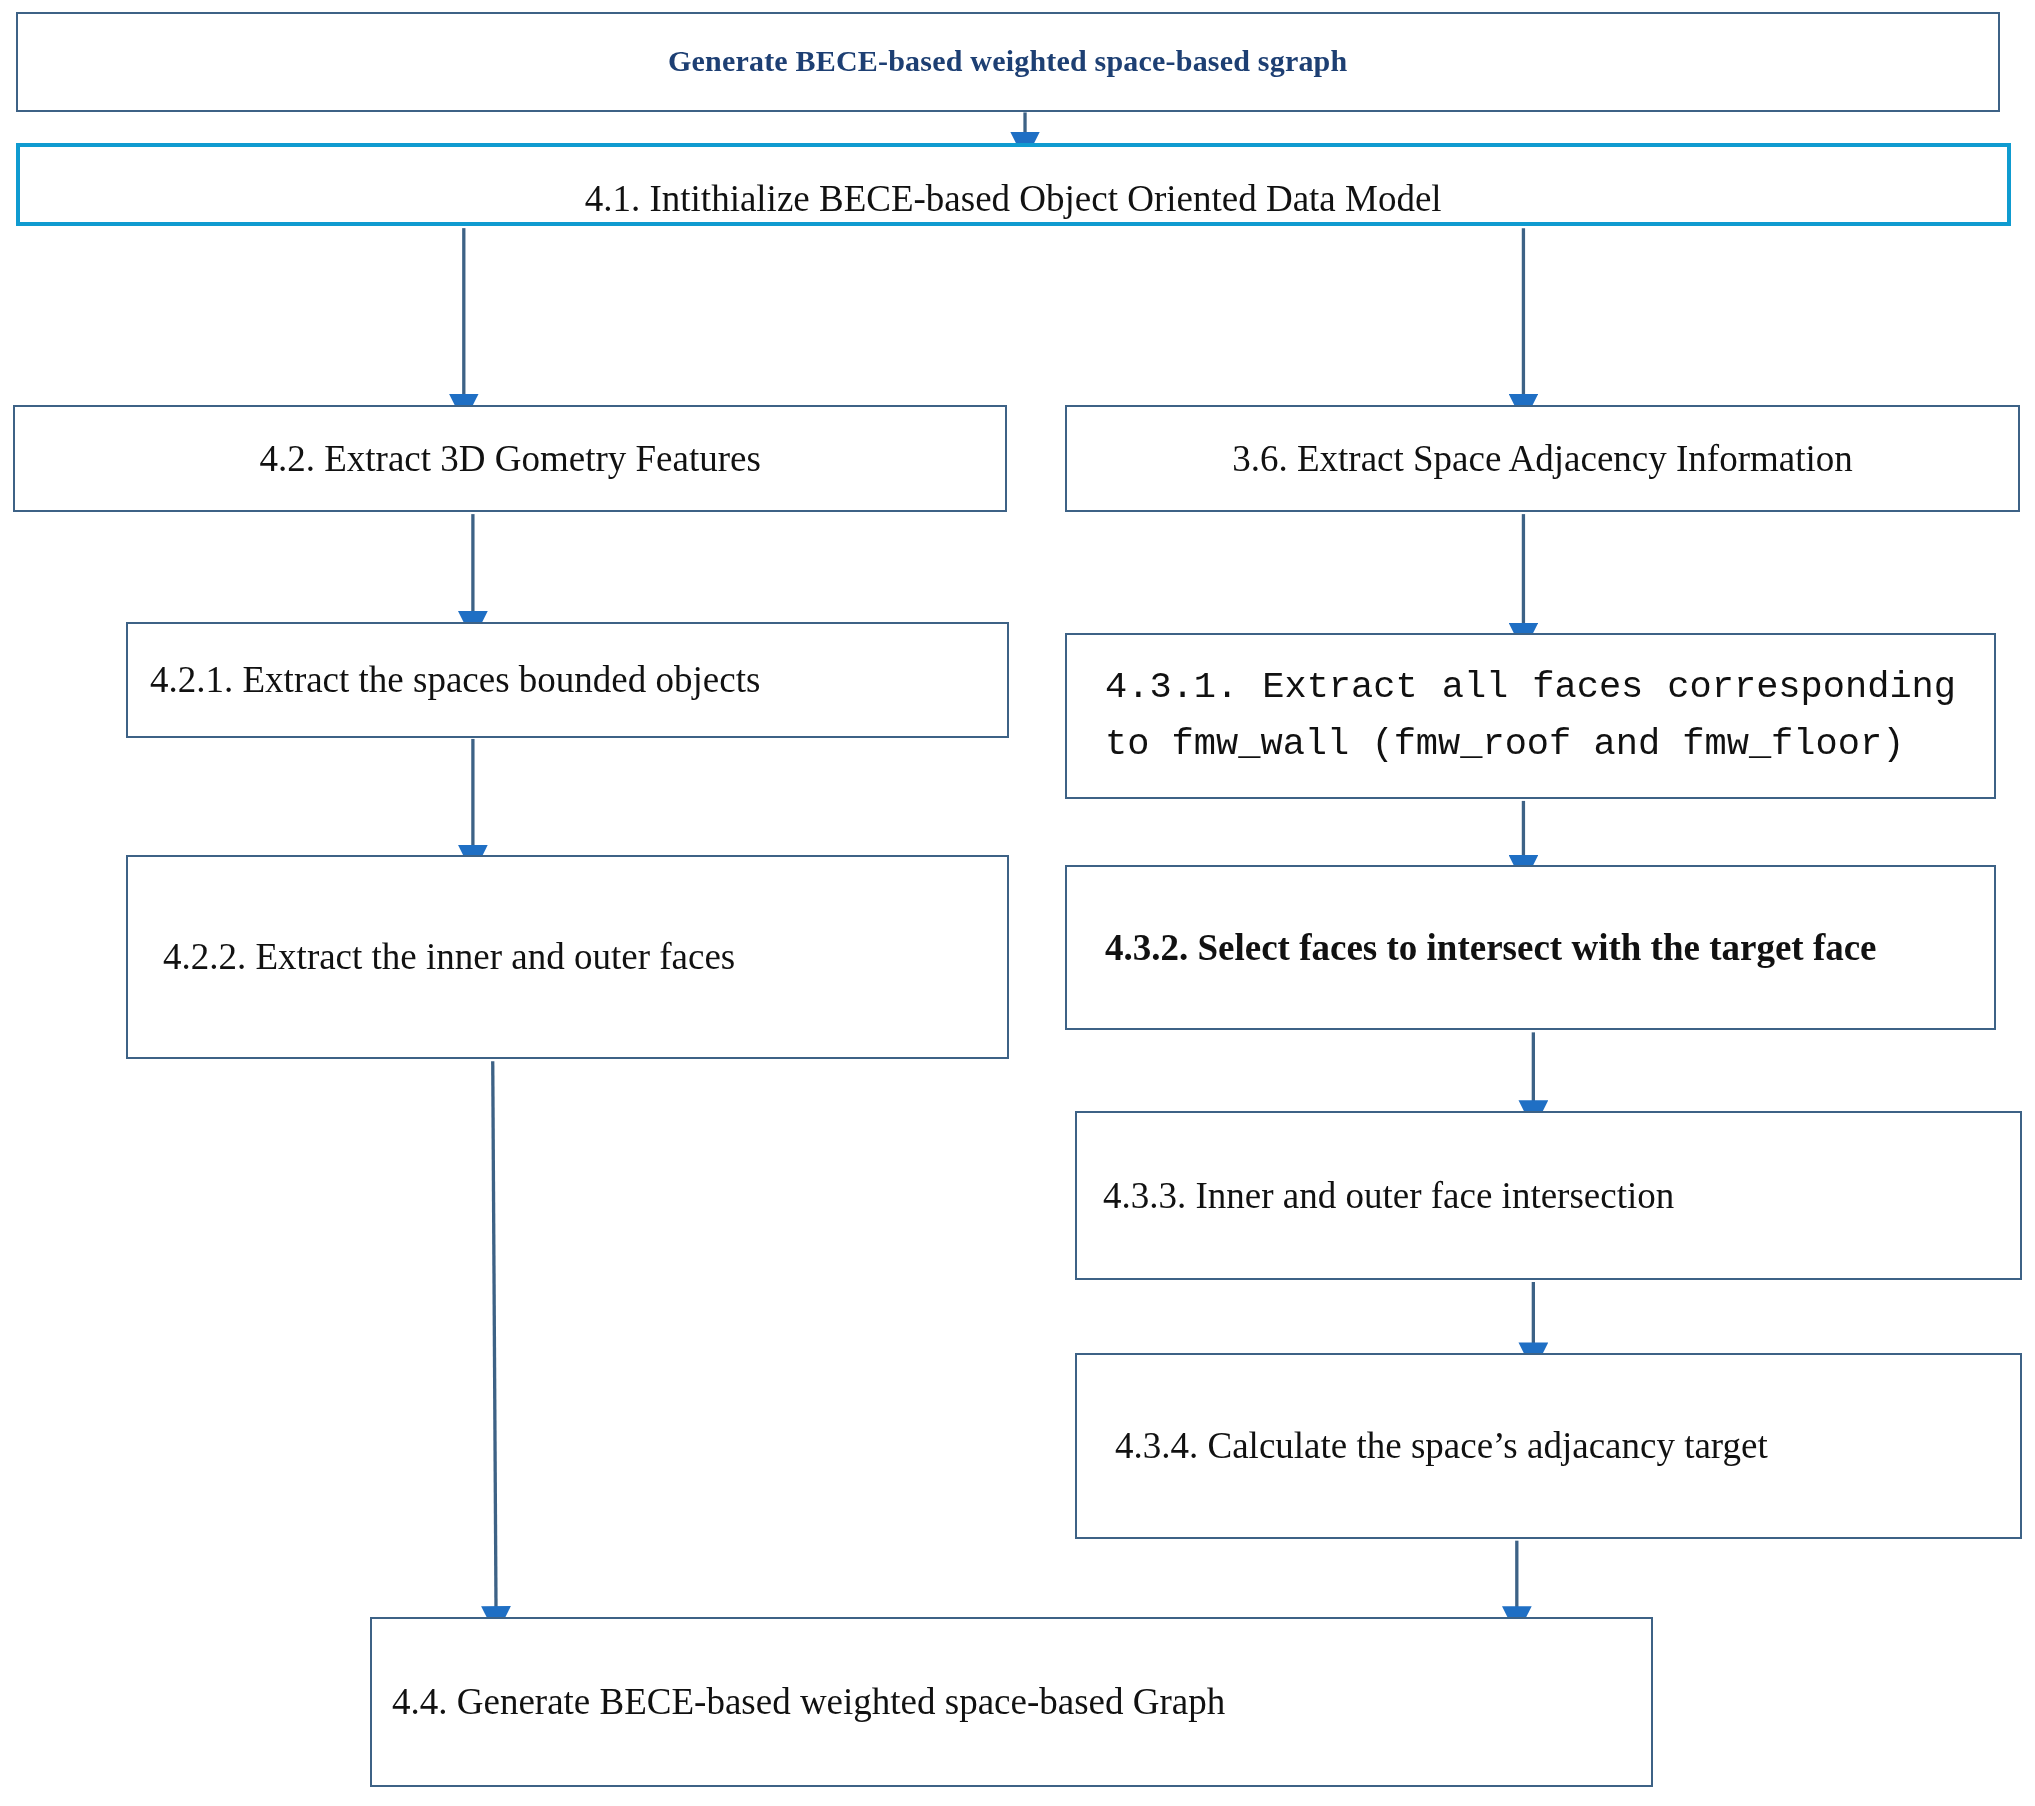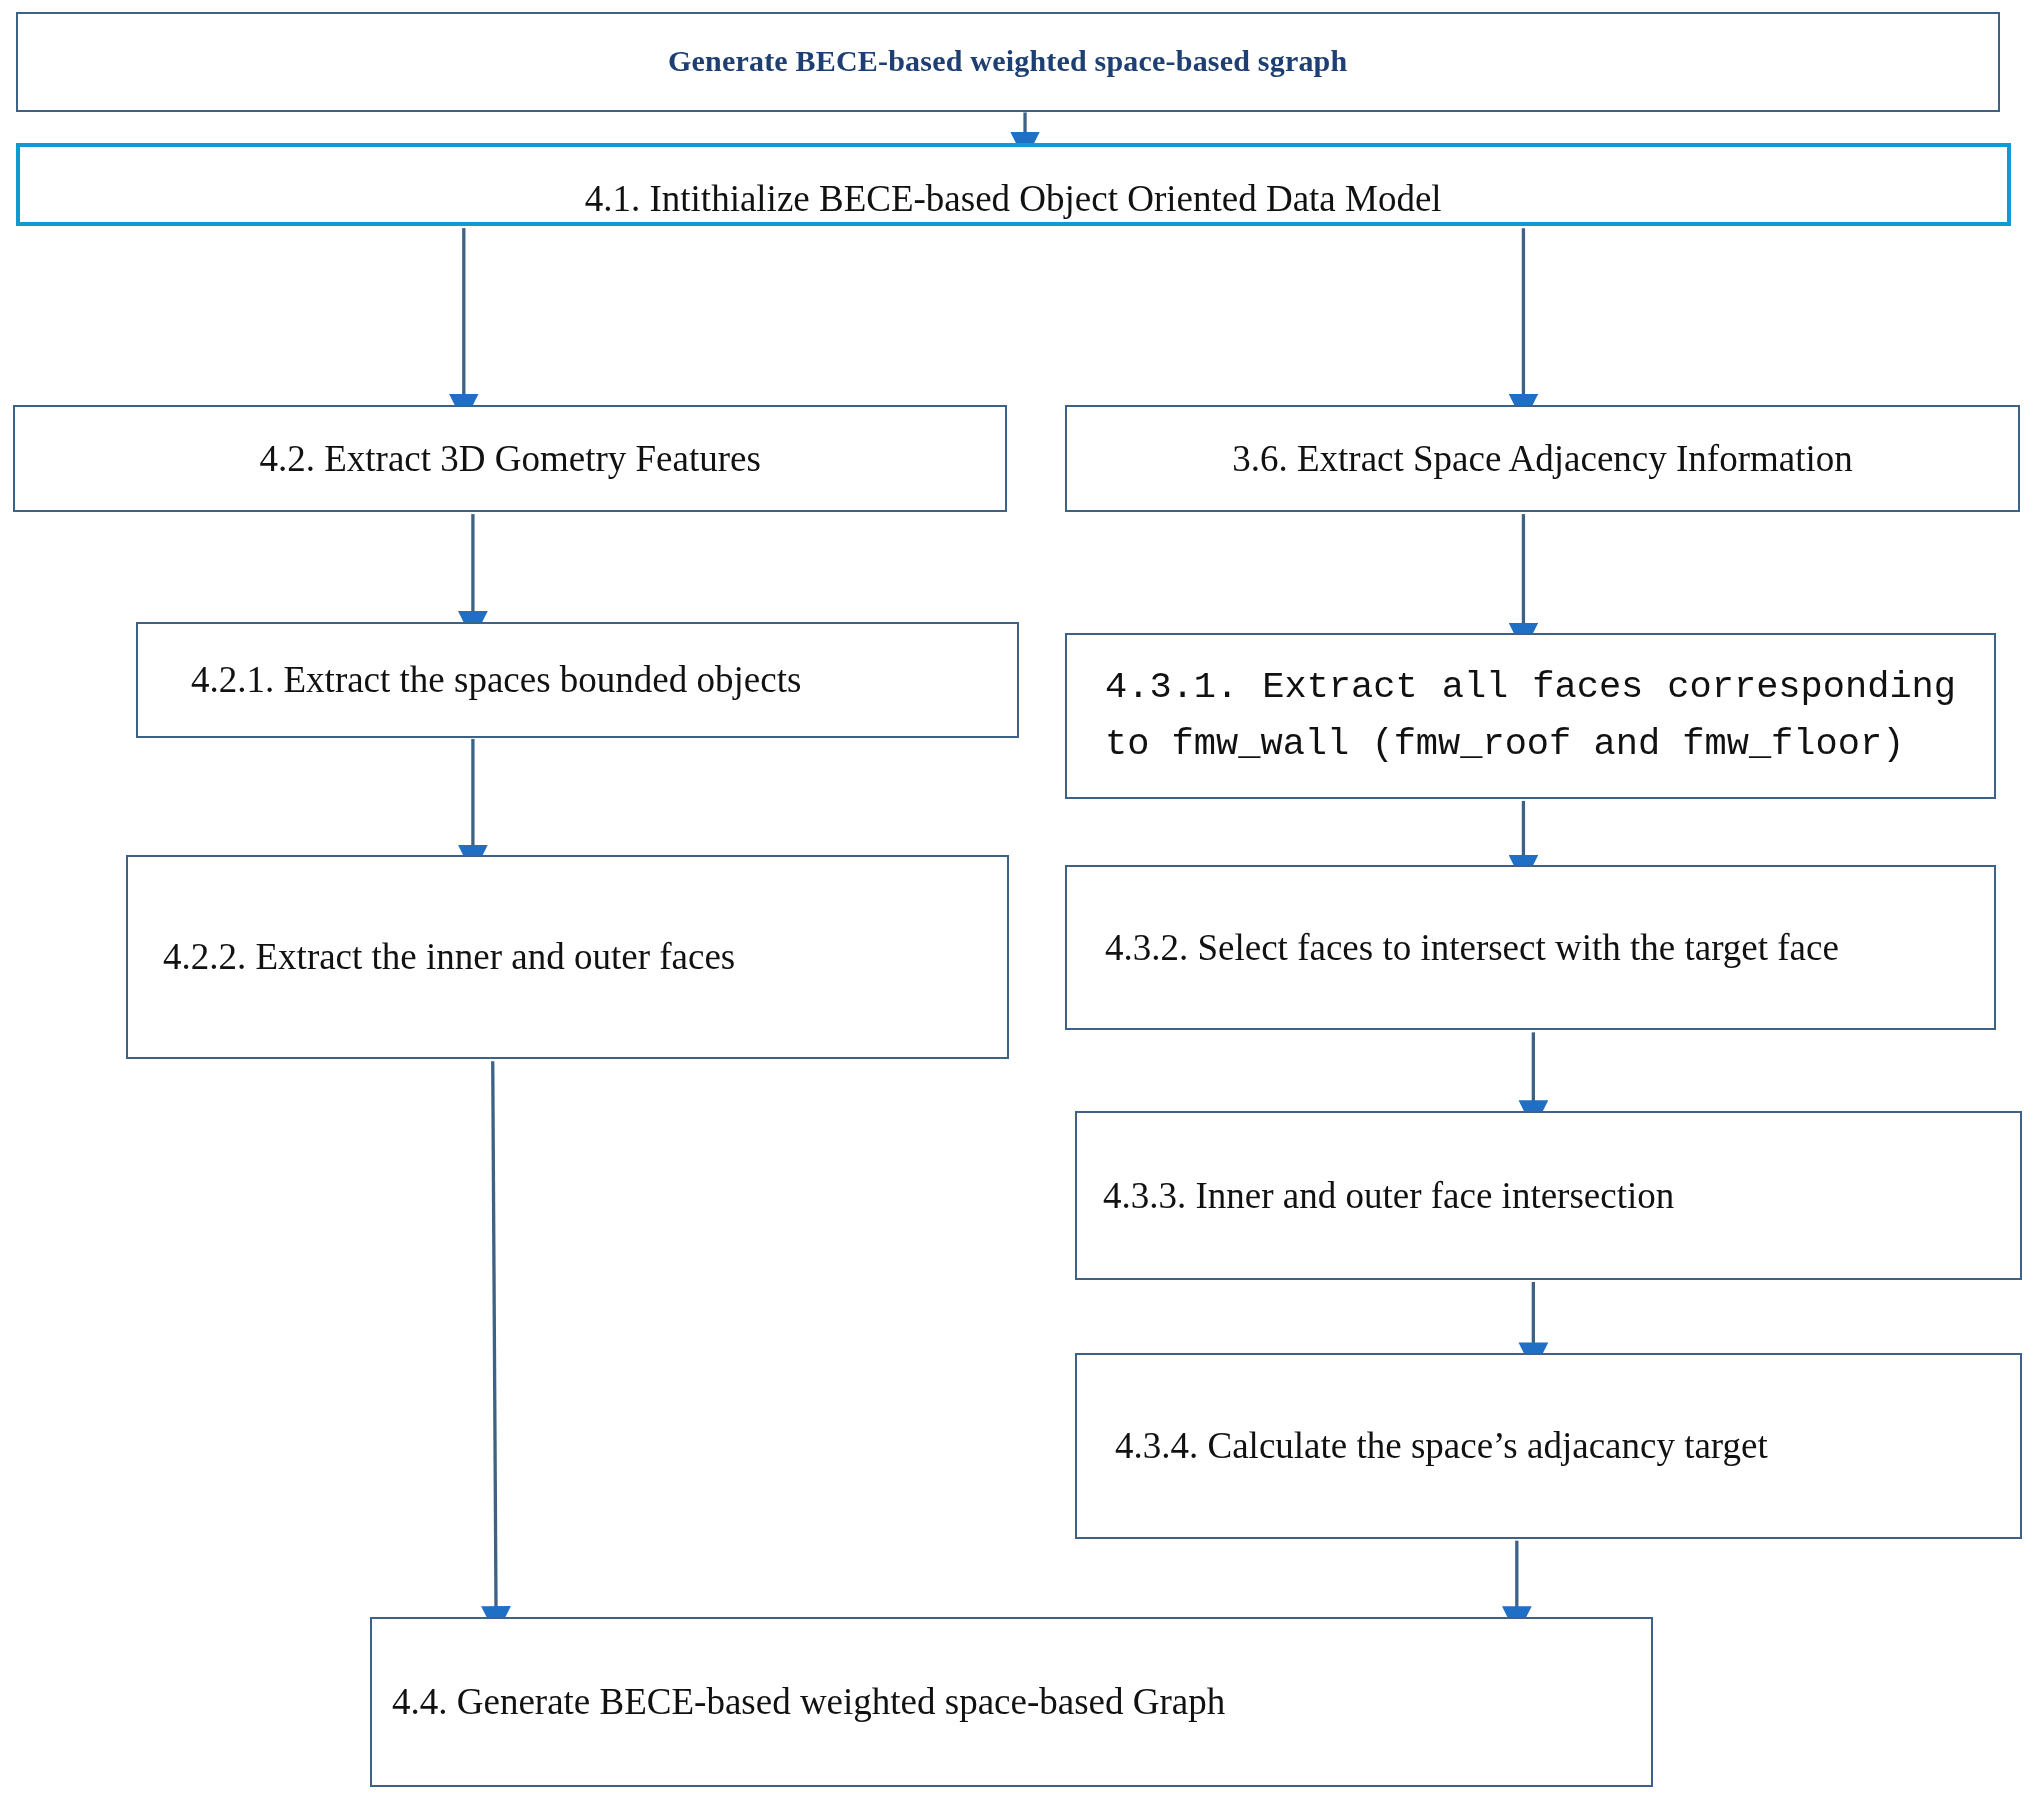--- a/index.html
+++ b/index.html
@@ -53,31 +53,31 @@
   #n-41 .txt { text-align: center; font-size: 37px; margin-top: 28px; }
 
   
   #n-42 { left: 13.2px;  top: 405px; width: 994px; height: 107px; }
   #n-42 .txt { text-align: center; font-size: 37px; }
 
   #n-43 { left: 1065px; top: 405px; width: 955px; height: 107px; }
   #n-43 .txt { text-align: center; font-size: 37px; }
 
   
-  #n-421 { left: 126px; top: 622px; width: 883px; height: 116px; padding: 0 53px; margin-left: 10px; }
+  #n-421 { left: 126px; top: 622px; width: 883px; height: 116px; padding: 0 22px; }
   #n-421 .txt { text-align: left; font-size: 37px; }
 
   #n-422 { left: 126px; top: 855px; width: 883px; height: 204px; padding: 0 35px; }
   #n-422 .txt { text-align: left; font-size: 37px; }
 
   
   #n-431 { left: 1065px; top: 633px; width: 931px; height: 166px; padding: 0 38px; font-family: Liberation Mono, monospace; }
   #n-431 .txt { text-align: justify; text-align-last: left; font-size: 37px; }
 
-  #n-432 { left: 1065px; top: 865px; width: 931px; height: 165px; padding: 0 38px; }
+  #n-432 { left: 1065px; top: 865px; width: 931px; height: 165px; padding: 0 38px; font-weight: bold; }
   #n-432 .txt { text-align: justify; text-align-last: left; font-size: 37px; }
 
   #n-433 { left: 1075px; top: 1111px; width: 947px; height: 169px; padding: 0 26px; }
   #n-433 .txt { text-align: left; font-size: 37px; }
 
   #n-434 { left: 1075px; top: 1353px; width: 947px; height: 186px; padding: 0 38px; }
   #n-434 .txt { text-align: justify; text-align-last: left; font-size: 37px; }
 
   
   #n-44 { left: 370px; top: 1617px; width: 1283px; height: 170px; padding: 0 20px; }

